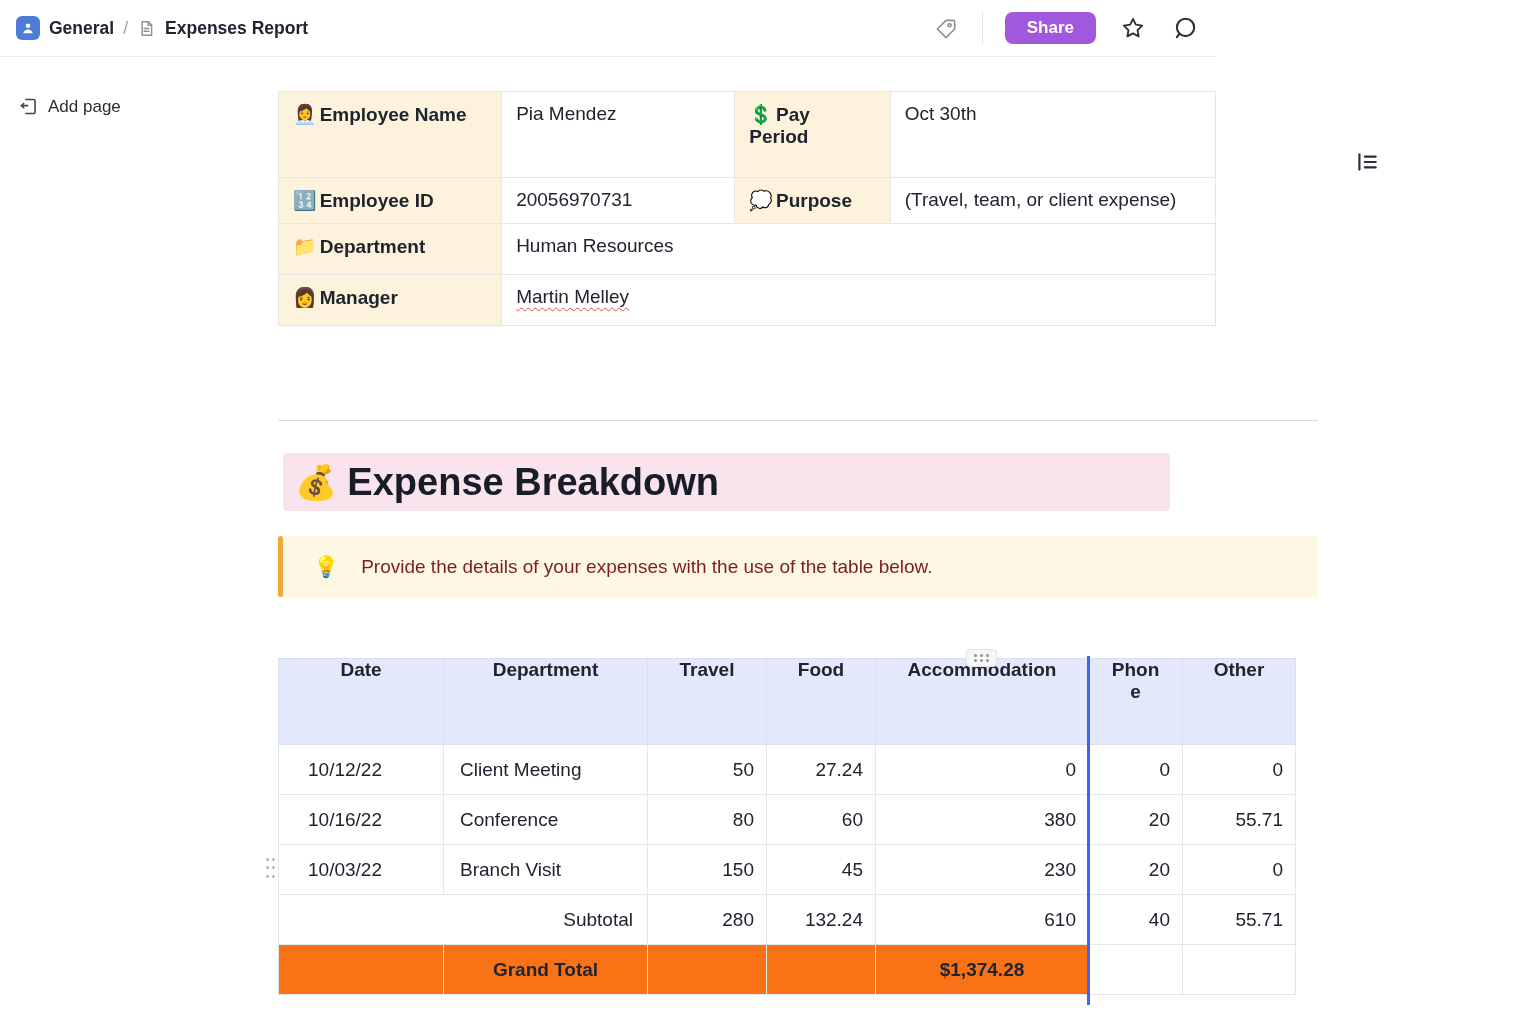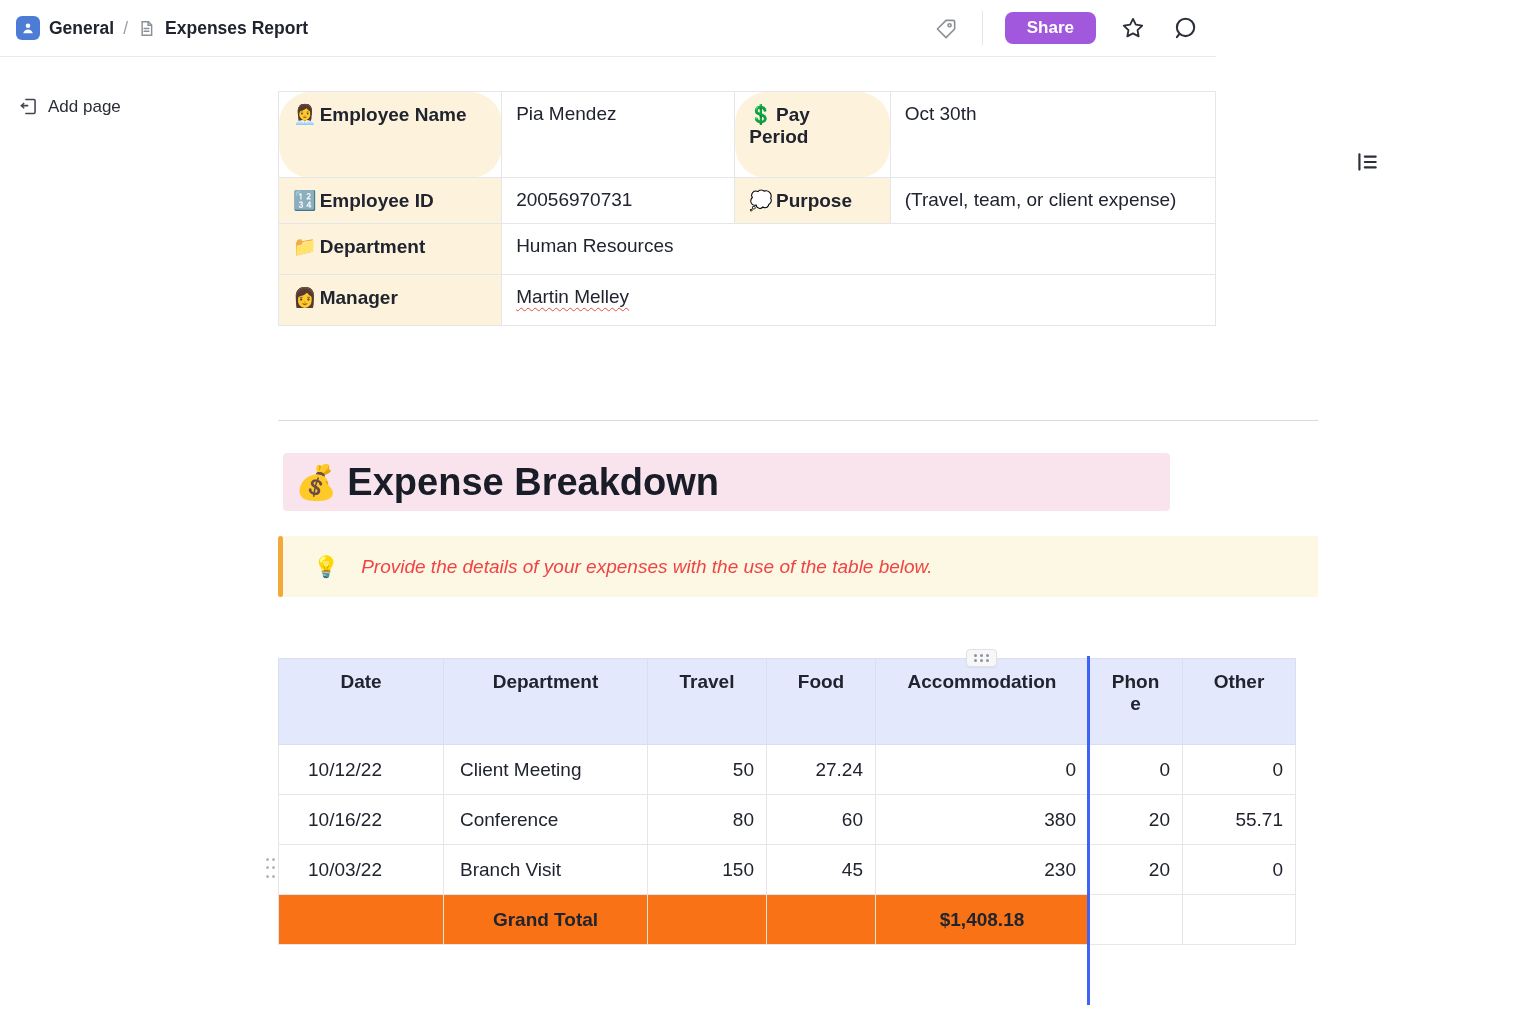--- a/index.html
+++ b/index.html
@@ -25,44 +25,44 @@
   
   .addpage { position:absolute; left:18px; top:96px; display:flex; align-items:center;
     gap:9px; font-size:17px; font-weight:500; color:#292d34; cursor:pointer; }
 
   
   .info-table { position:absolute; left:278px; top:91px; border-collapse:collapse;
     font-size:19px; table-layout:fixed; }
   .info-table td { border:1px solid #e5e6ea; vertical-align:top; padding:11px 14px; }
   .info-table td.lbl { background:#fdf3dc; font-weight:700; }
   .info-table td.lbl2 { background:#fdf3dc; font-weight:700; padding-right:30px; }
-  .info-table tr.r1 td { height:86px;border-radius:32px; }
+  .info-table tr.r1 td { height:86px; }
   .info-table tr.r2 td { height:46px; }
   .info-table tr.r3 td, .info-table tr.r4 td { height:51px; }
   .emoji { margin-right:3px; }
   .misspelled { text-decoration:underline wavy #e05047; text-decoration-thickness:1px; text-underline-offset:4px; }
 
   
   .hdivider { position:absolute; left:278px; top:420px; width:1040px; height:1px; background:#d9d9dd; }
   .section-heading { position:absolute; left:283px; top:453px; width:887px; height:58px;
     background:#f9e4ee; border-radius:4px; display:flex; align-items:center;
     font-size:38px; font-weight:700; color:#181d28; padding-left:12px; }
   .section-heading .emoji { font-size:34px; margin-right:10px; }
   .callout { position:absolute; left:278px; top:536px; width:1040px; height:61px;
     background:#fdf8e4; display:flex; align-items:center; }
   .callout-bar { width:5px; align-self:stretch; background:#f2a93b; border-radius:3px; }
   .callout .emoji { font-size:21px; margin:0 22px 0 30px; }
-  .callout-text { font-size:19px; font-style:italic; color:#ef4444; }
+  .callout-text { font-size:19px; color:#7f1d1d; }
 
   
   .expense-wrap { position:absolute; left:278px; top:658px; width:1017px; }
   .expense-table { border-collapse:collapse; font-size:19px; table-layout:fixed; width:1017px; }
   .expense-table td, .expense-table th { border:1px solid #e5e6ea; }
   .expense-table thead th { background:#e3e8fc; font-weight:700; height:86px;
-    vertical-align:top; padding-top:12px; text-align:center; border-color:#d9def2; }
+    vertical-align:top; padding-top:0; text-align:center; border-color:#d9def2; }
   .expense-table thead th .hwrap { display:block; }
   .expense-table thead th.narrow .hwrap { max-width:52px; margin:0 auto; word-break:break-all; }
   .expense-table tbody td { height:50px; vertical-align:middle; }
   td.c-date { text-align:left; padding-left:29px; }
   td.c-desc { text-align:left; padding-left:16px; }
   td.c-num { text-align:right; padding-right:12px; }
   td.subtotal-label { text-align:right; padding-right:14px; font-weight:500; }
   tr.row-grand td.gt { background:#f97316; font-weight:700; border-left-color:#d6ecda; border-right-color:#d6ecda; }
   tr.row-grand td.gt-first { border-left-color:#e5e6ea; }
   tr.row-grand td.gt-label, tr.row-grand td.gt-value { text-align:center; }
@@ -266,26 +266,34 @@
         </tr>
         <tr>
           <td class="c-date">10/03/22</td>
           <td class="c-desc">Branch Visit</td>
           <td class="c-num">150</td>
           <td class="c-num">45</td>
           <td class="c-num">230</td>
           <td class="c-num">20</td>
           <td class="c-num">0</td>
         </tr>
+        <tr>
+          <td colspan="2" class="subtotal-label">Subtotal</td>
+          <td class="c-num">280</td>
+          <td class="c-num">132.24</td>
+          <td class="c-num">610</td>
+          <td class="c-num">40</td>
+          <td class="c-num">55.71</td>
+        </tr>
         <tr class="row-grand">
           <td class="gt gt-first"></td>
           <td class="gt gt-label">Grand Total</td>
           <td class="gt"></td>
           <td class="gt"></td>
-          <td class="gt gt-value">$1,408.18</td>
+          <td class="gt gt-value">$1,374.28</td>
           <td></td>
           <td></td>
         </tr>
       </tbody>
     </table>
   </div>
 
 </div>
 
 </body></html>

